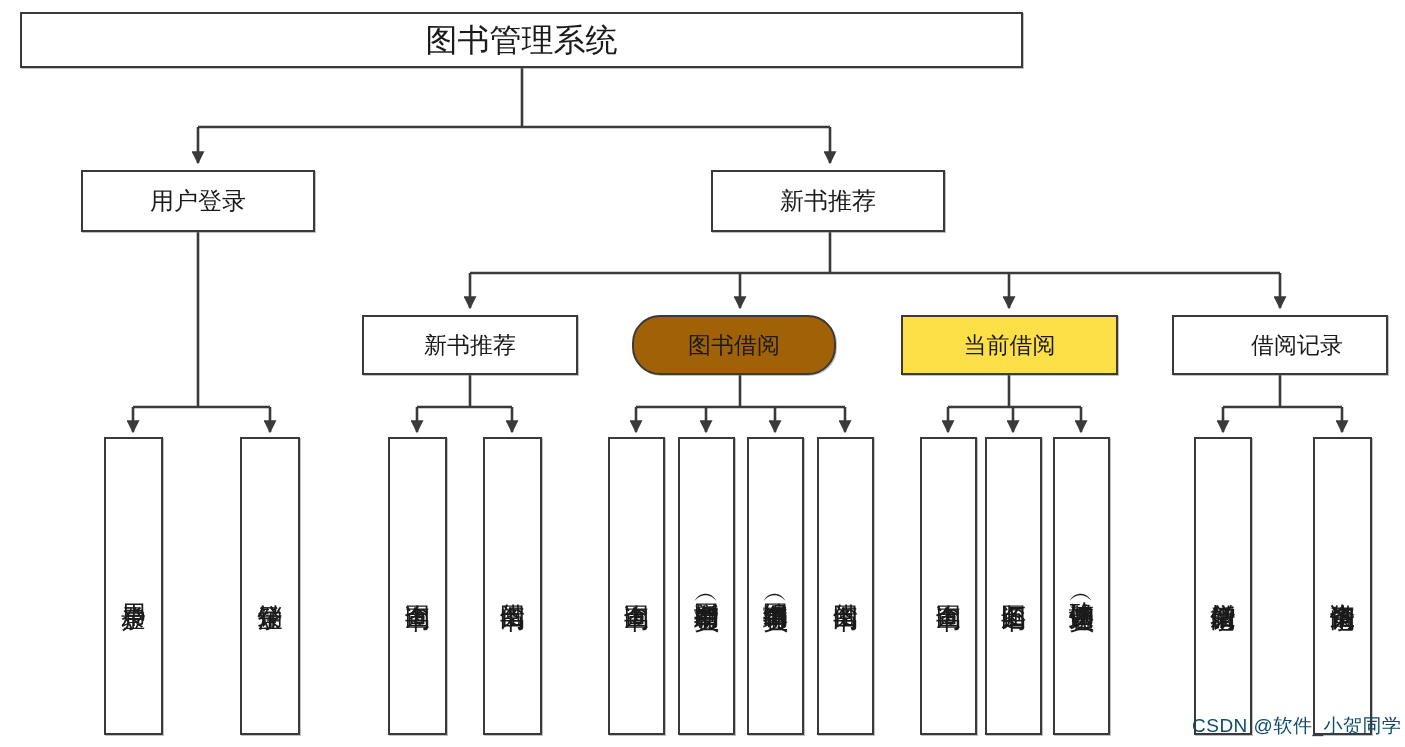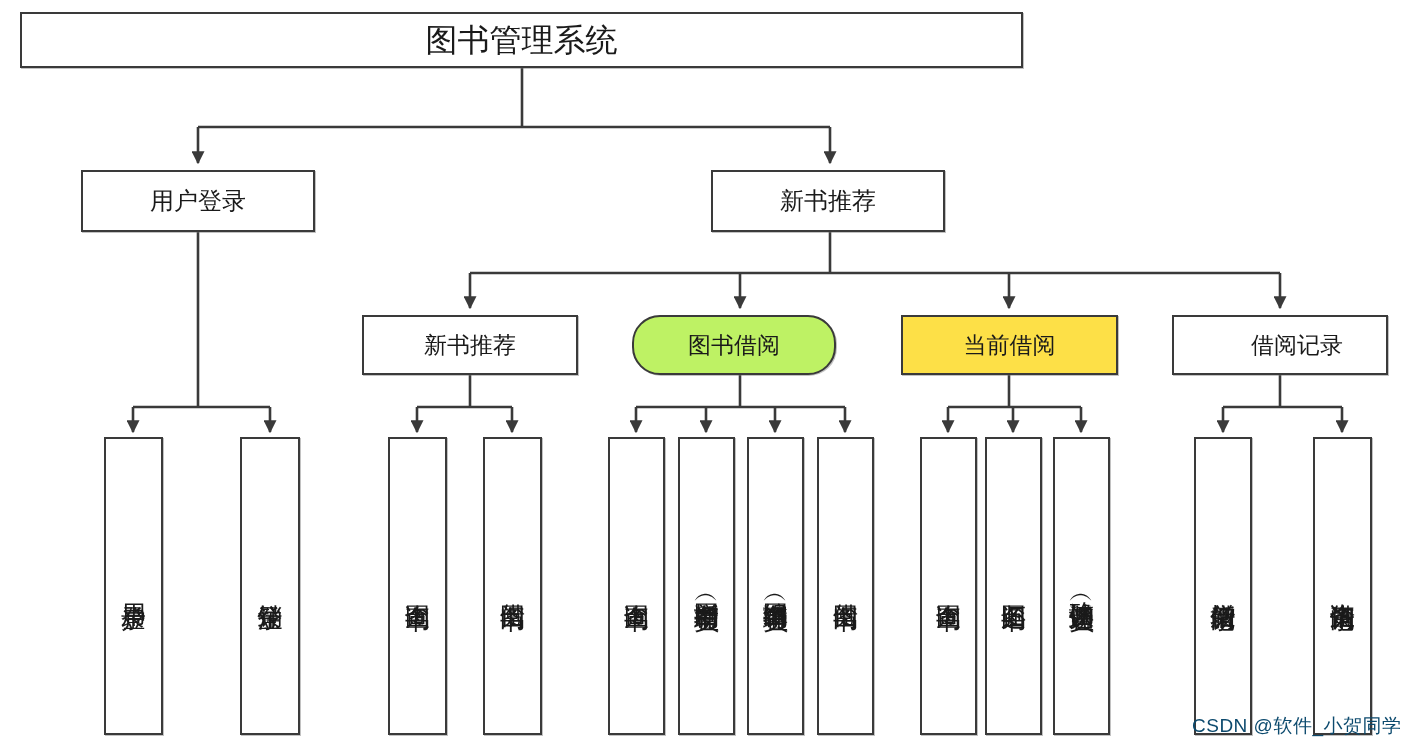--- a/index.html
+++ b/index.html
@@ -128,21 +128,21 @@
   <div class="node l2" style="left: 81px; top: 170px; width: 234px; height: 62px; border-color: rgb(58, 58, 58); background: rgb(255, 255, 255);">
     <span class="label">用户登录</span>
   </div>
   <div class="node l2" style="left: 711px; top: 170px; width: 234px; height: 62px; border-color: rgb(58, 58, 58); background: rgb(255, 255, 255);">
     <span class="label">新书推荐</span>
   </div>
 
   <div class="node l3" style="left: 362px; top: 315px; width: 216px; height: 60px; border-color: rgb(58, 58, 58); background: rgb(255, 255, 255);">
     <span class="label">新书推荐</span>
   </div>
-  <div class="node l3" style="left: 632px; top: 315px; width: 204px; height: 60px; border-color: rgb(58, 58, 58); background: #bef264; border-radius: 28px;">
+  <div class="node l3" style="left: 632px; top: 315px; width: 204px; height: 60px; border-color: rgb(58, 58, 58); background: #a16207; border-radius: 28px;">
     <span class="label">图书借阅</span>
   </div>
   <div class="node l3" style="left: 901px; top: 315px; width: 217px; height: 60px; border-color: rgb(58, 58, 58); background: #fde047;">
     <span class="label">当前借阅</span>
   </div>
   <div class="node l3" style="left: 1172px; top: 315px; width: 216px; height: 60px; border-color: rgb(58, 58, 58); background: rgb(255, 255, 255); padding-left: 34px;">
     <span class="label">借阅记录</span>
   </div>
 
   <div class="node leaf" style="left: 104px; top: 437px; width: 59px; height: 298px; border-color: rgb(58, 58, 58); background: rgb(255, 255, 255);">

